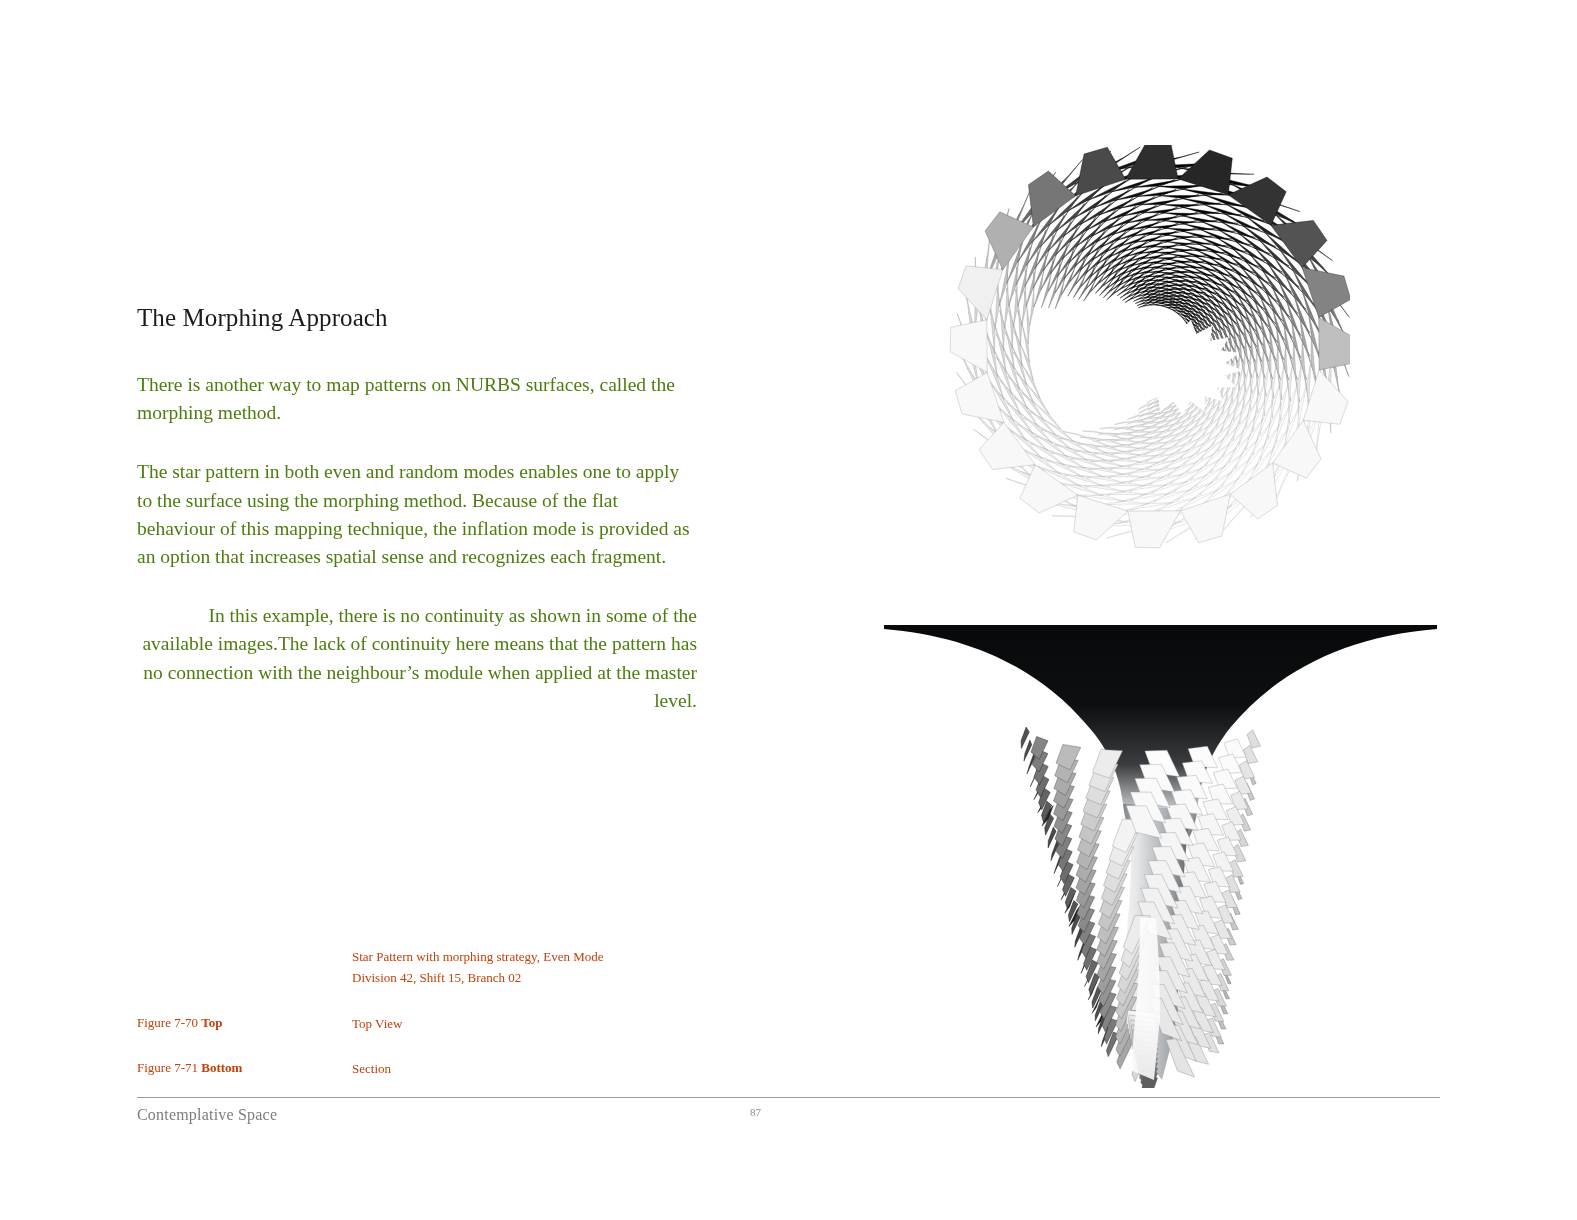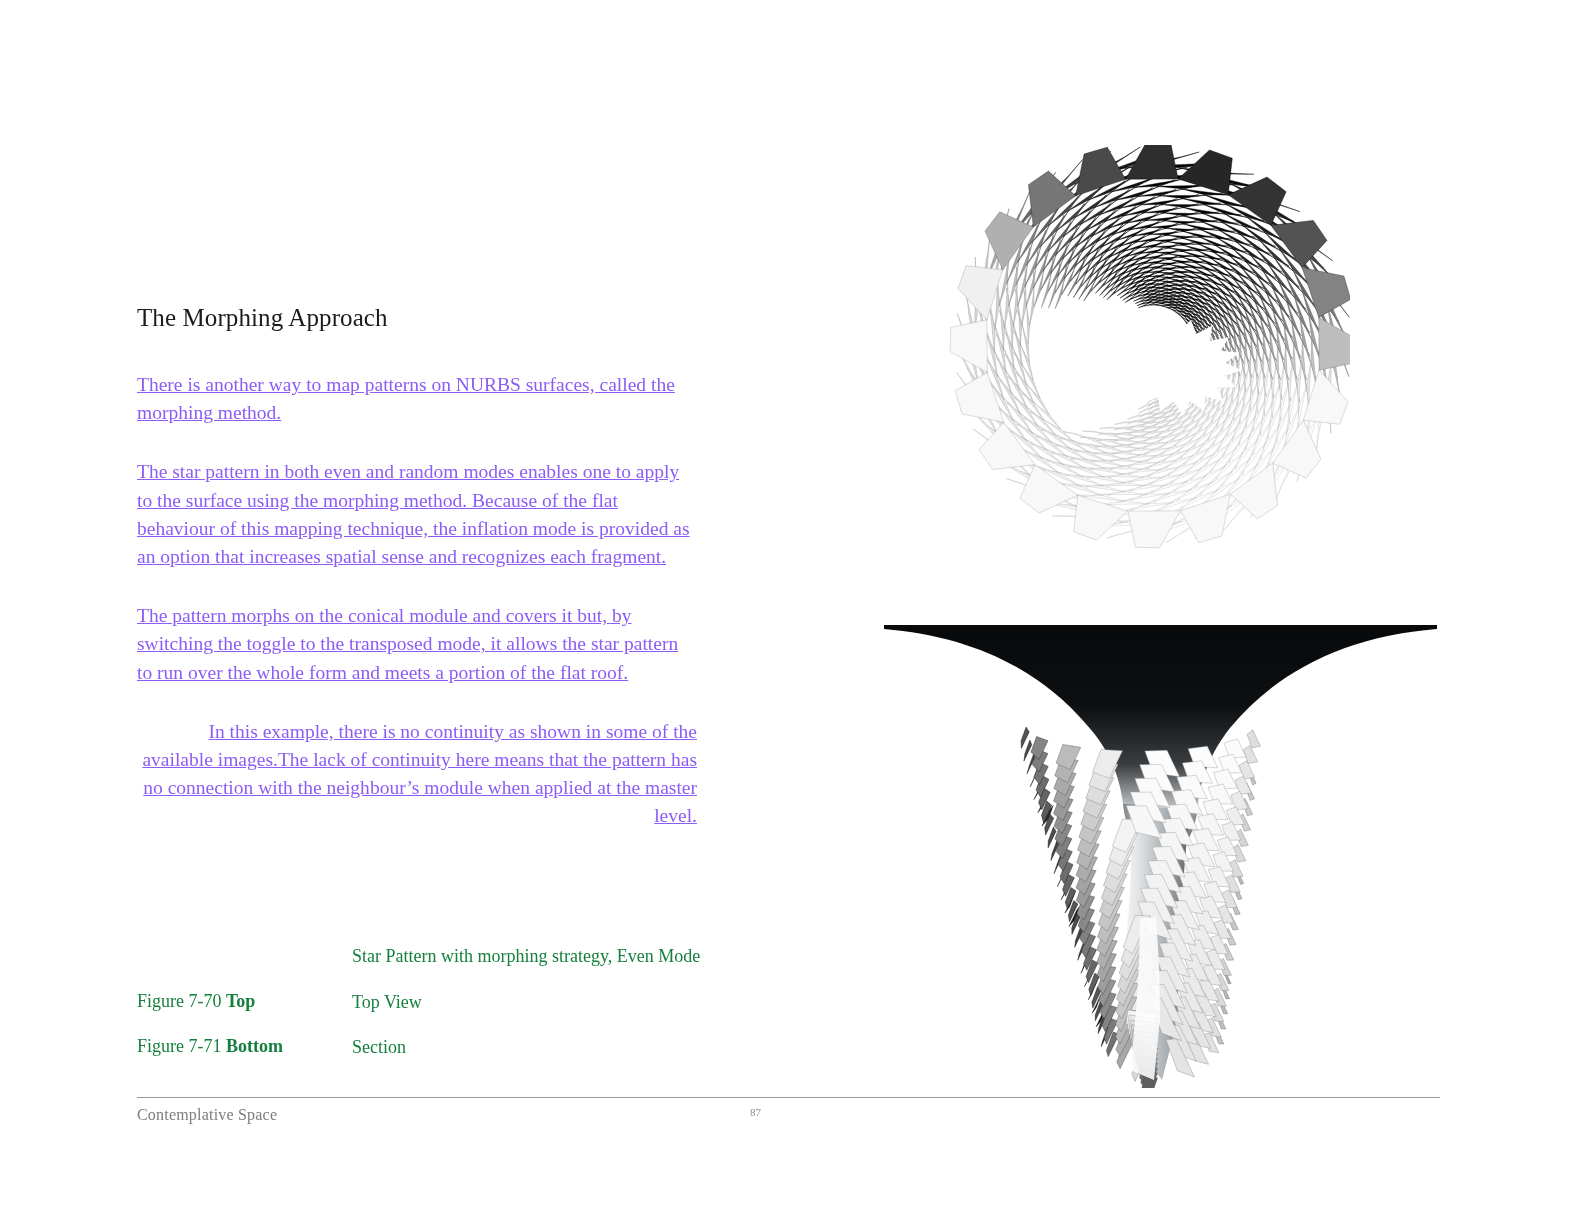--- a/index.html
+++ b/index.html
@@ -27,36 +27,35 @@
     font-size: 25px;
     line-height: 1.2;
     color: #1c1c1c;
     font-weight: 400;
     letter-spacing: 0.1px;
     margin: 0 0 38px 0;
   }
   .body-paragraph {
     font-size: 19.5px;
     line-height: 28.2px;
-    color: #8b5cf6;
+    color: #4d7c0f;
     margin: 0 0 31px 0;
     letter-spacing: 0.01px;
-    text-decoration: underline;
   }
   .body-paragraph:last-child { margin-bottom: 12px; text-align: right; }
 
   
   #caption-block {
     position: absolute;
     left: 137px;
     top: 946px;
     width: 620px;
-    font-size: 18px;
+    font-size: 13px;
     line-height: 21px;
-    color: #15803d;
+    color: #c2410c;
   }
   .caption-row {
     position: relative;
     min-height: 21px;
     margin-top: 24px;
   }
   .caption-label {
     position: absolute;
     left: 0;
     top: 0;
@@ -121,27 +120,27 @@
 </style>
 </head>
 <body>
 
 <div id="page">
 
   <div id="text-column">
     <h1 id="page-title">The Morphing Approach</h1>
     <p class="body-paragraph">There is another way to map patterns on NURBS surfaces, called the morphing method.</p>
     <p class="body-paragraph">The star pattern in both even and random modes enables one to apply to the surface using the morphing method. Because of the flat behaviour of this mapping technique, the inflation mode is provided as an option that increases spatial sense and recognizes each fragment.</p>
-    <p class="body-paragraph">The pattern morphs on the conical module and covers it but, by switching the toggle to the transposed mode, it allows the star pattern to run over the whole form and meets a portion of the flat roof.</p>
     <p class="body-paragraph">In this example, there is no continuity as shown in some of the available images.The lack of continuity here means that the pattern has no connection with the neighbour’s module when applied at the master level.</p>
   </div>
 
   <div id="caption-block">
     <div id="caption-intro">
       <div>Star Pattern with morphing strategy, Even Mode</div>
+      <div>Division 42, Shift 15, Branch 02</div>
     </div>
     <div class="caption-row" id="row-top">
       <span class="caption-label"><span>Figure 7-70 </span><span class="caption-strong">Top</span></span>
       <span class="caption-value">Top View</span>
     </div>
     <div class="caption-row" id="row-bottom">
       <span class="caption-label"><span>Figure 7-71 </span><span class="caption-strong">Bottom</span></span>
       <span class="caption-value">Section</span>
     </div>
   </div>

